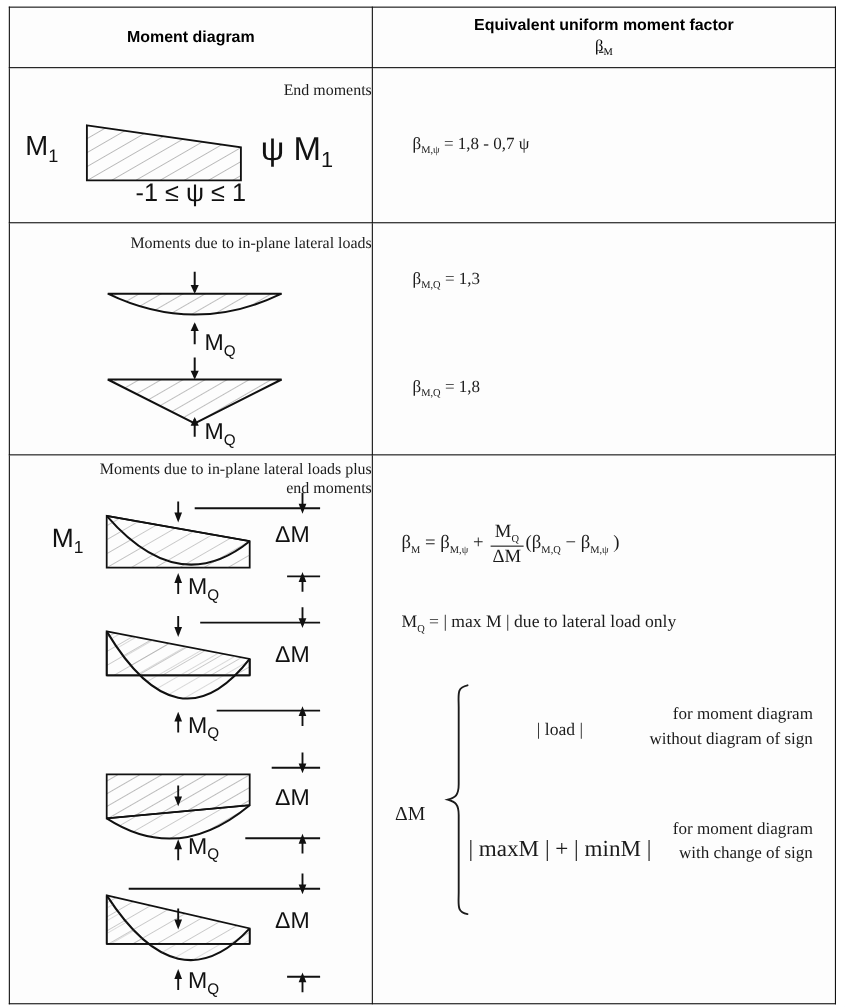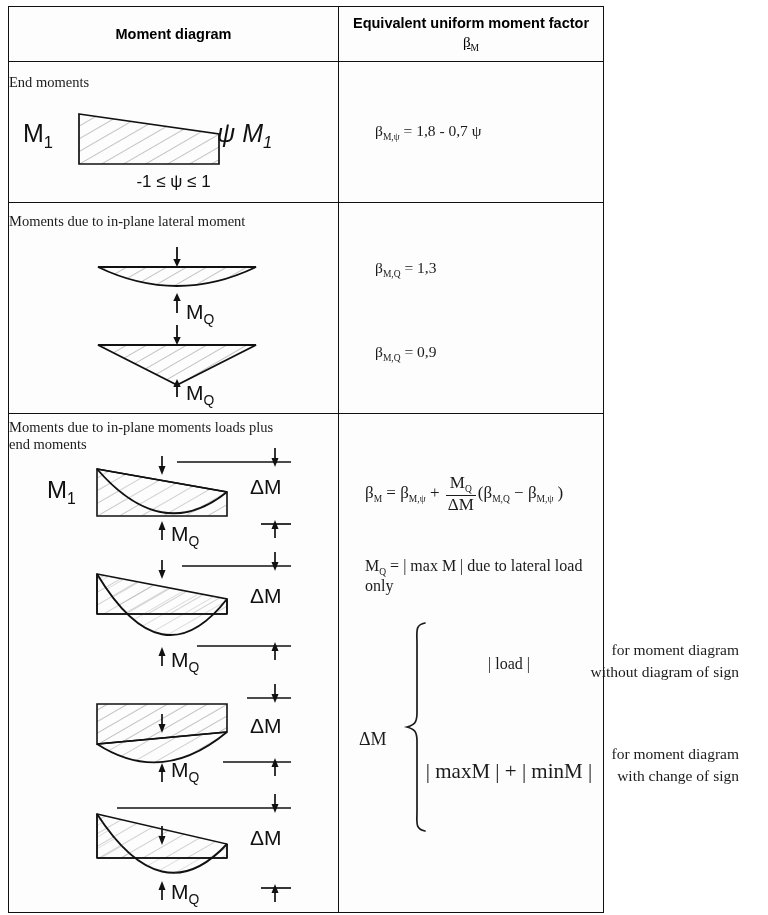--- a/index.html
+++ b/index.html
@@ -6,21 +6,21 @@
   body{
     width:768px;height:915px;
     font-family:"Liberation Serif",serif;
     color:#000;
     -webkit-font-smoothing:antialiased;
   }
   .page{position:relative;width:768px;height:915px;background:#fff;box-sizing:border-box;}
 
   table.moment-table{
     position:absolute;left:8px;top:6px;
-    width:596px;height:901px;
+    width:752px;height:901px;
     border-collapse:collapse;
     table-layout:fixed;
     background:#fdfdfd;
   }
   table.moment-table, table.moment-table td, table.moment-table th{
     border:1.6px solid #111;
   }
   td.col-left{width:330px;vertical-align:top;padding:0;position:relative;}
   td.col-right{vertical-align:top;padding:0;position:relative;}
 
@@ -32,21 +32,21 @@
     text-align:center;
     line-height:1.28;
     background:#fdfdfd;
   }
   .hdr-sub{font-family:"Liberation Serif",serif;font-weight:normal;font-size:15px;text-decoration:underline;}
   .hdr-sub sub{font-size:9.5px;font-variant:small-caps;}
 
   
   .cellbox{position:relative;width:100%;height:100%;}
   .cap{
-    text-align:left;font-size:14.5px;line-height:1.22;
+    text-align:right;font-size:14.5px;line-height:1.22;
     font-family:"Liberation Serif",serif;color:#1b1b1b;
   }
 
   
   .mathline{
     font-family:"Liberation Serif",serif;
     font-size:15.5px;color:#1b1b1b;
   }
   .mathline sub{font-size:9.5px;}
   .sm{font-size:10px;}
@@ -92,37 +92,37 @@
             <svg class="abs" style="left:60px;top:44px" width="210" height="66" viewBox="0 0 210 66">
               <defs>
                 <pattern id="h1" patternUnits="userSpaceOnUse" width="11" height="11" patternTransform="rotate(60)">
                   <line x1="0" y1="0" x2="0" y2="11" stroke="#8a8a8a" stroke-width="1"></line>
                 </pattern>
               </defs>
               <polygon points="10,8 150,28 150,58 10,58" fill="url(#h1)" stroke="#111" stroke-width="1.7" stroke-linejoin="miter"></polygon>
             </svg>
 
             <div class="lbl" style="left:14px;top:57px;font-size:25px;"><span>M</span><sub>1</sub></div>
-            <div class="lbl" style="left:208px;top:57px;font-size:25px;font-style:italic;"><span>ψ M</span><sub>1</sub></div>
-            <div class="lbl" style="left:0;top:110px;width:100%;text-align:center;font-size:17px;">-1 ≤ ψ ≤ 1</div>
+            <div class="lbl" style="left:228px;top:57px;font-size:30px;"><span>ψ M</span><sub>1</sub></div>
+            <div class="lbl" style="left:0;top:100px;width:100%;text-align:center;font-size:23px;">-1 ≤ ψ ≤ 1</div>
           </div>
         </td>
         <td class="col-right">
           <div class="cellbox" style="height:140px">
             <div class="mathline abs" style="left:36px;top:60px;">
               <span>β</span><sub class="sm">M,ψ</sub><span> = 1,8 - 0,7 ψ</span>
             </div>
           </div>
         </td>
       </tr>
 
       <tr style="height:210px">
         <td class="col-left">
           <div class="cellbox" style="height:210px">
-            <div class="cap abs" style="left:0;top:10px;width:100%;">Moments due to in-plane lateral moment</div>
+            <div class="cap abs" style="left:0;top:10px;width:100%;">Moments due to in-plane lateral loads</div>
 
             <svg class="abs" style="left:75px;top:42px" width="190" height="72" viewBox="0 0 190 72">
               <defs>
                 <pattern id="h2" patternUnits="userSpaceOnUse" width="10" height="10" patternTransform="rotate(60)">
                   <line x1="0" y1="0" x2="0" y2="10" stroke="#8a8a8a" stroke-width="1"></line>
                 </pattern>
               </defs>
               <path d="M14,22 L172,22 Q93,60 14,22 Z" fill="url(#h2)" stroke="#111" stroke-width="1.8"></path>
               <line x1="93" y1="2" x2="93" y2="20" stroke="#111" stroke-width="1.8"></line>
               <polygon points="93,22 89.3,14 96.7,14" fill="#111"></polygon>
@@ -136,35 +136,35 @@
               <line x1="93" y1="2" x2="93" y2="20" stroke="#111" stroke-width="1.8"></line>
               <polygon points="93,22 89.3,14 96.7,14" fill="#111"></polygon>
               <line x1="93" y1="74" x2="93" y2="58" stroke="#111" stroke-width="1.8"></line>
               <polygon points="93,56 89.3,64 96.7,64" fill="#111"></polygon>
             </svg>
             <div class="lbl" style="left:177px;top:178px;font-size:21px;"><span>M</span><sub>Q</sub></div>
           </div>
         </td>
         <td class="col-right">
           <div class="cellbox" style="height:210px">
-            <div class="mathline abs" style="left:36px;top:56px;">
+            <div class="mathline abs" style="left:36px;top:42px;">
               <span>β</span><sub class="sm">M,Q</sub><span> = 1,3</span>
             </div>
             <div class="mathline abs" style="left:36px;top:140px;">
-              <span>β</span><sub class="sm">M,Q</sub><span> = 0,9</span>
+              <span>β</span><sub class="sm">M,Q</sub><span> = 1,8</span>
             </div>
           </div>
         </td>
       </tr>
 
       <tr style="height:498px">
         <td class="col-left">
           <div class="cellbox" style="height:498px">
             <div class="cap abs" style="left:0;top:5px;width:100%;">
-              <span>Moments due to in-plane moments loads plus</span><br>
+              <span>Moments due to in-plane lateral loads plus</span><br>
               <span>end moments</span>
             </div>
 
             <svg class="abs" style="left:0;top:0" width="330" height="498" viewBox="0 0 330 498">
               <defs>
                 <pattern id="h3" patternUnits="userSpaceOnUse" width="11" height="11" patternTransform="rotate(60)">
                   <line x1="0" y1="0" x2="0" y2="11" stroke="#9a9a9a" stroke-width="0.9"></line>
                 </pattern>
                 <pattern id="h4" patternUnits="userSpaceOnUse" width="10" height="10" patternTransform="rotate(60)">
                   <line x1="0" y1="0" x2="0" y2="10" stroke="#8a8a8a" stroke-width="1.05"></line>

